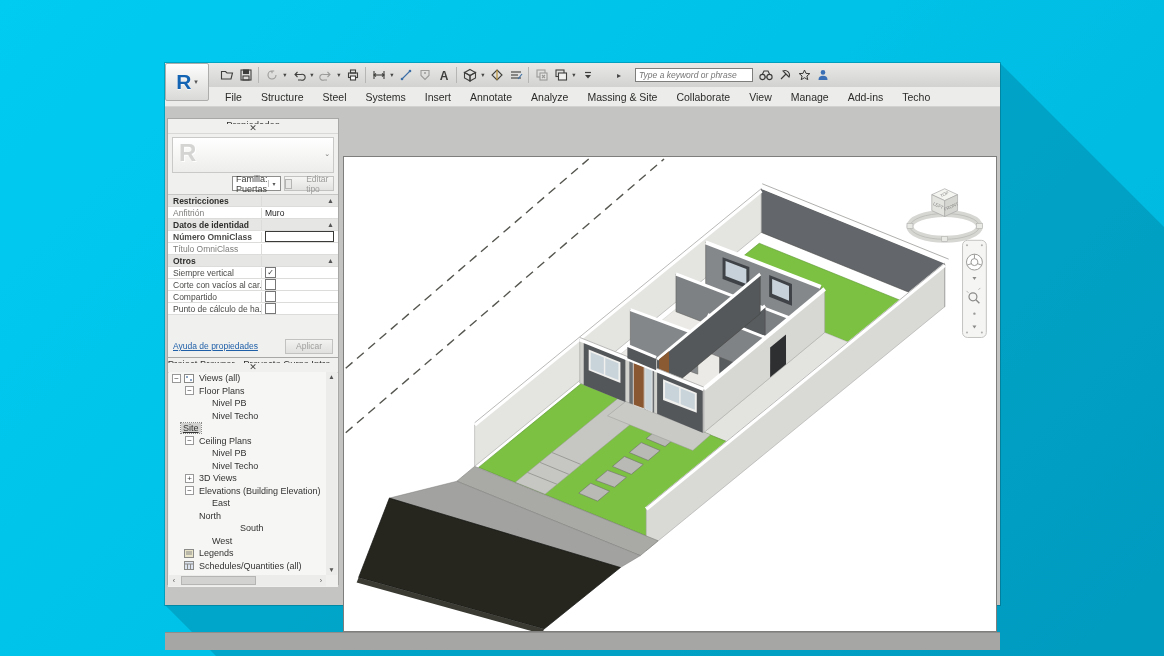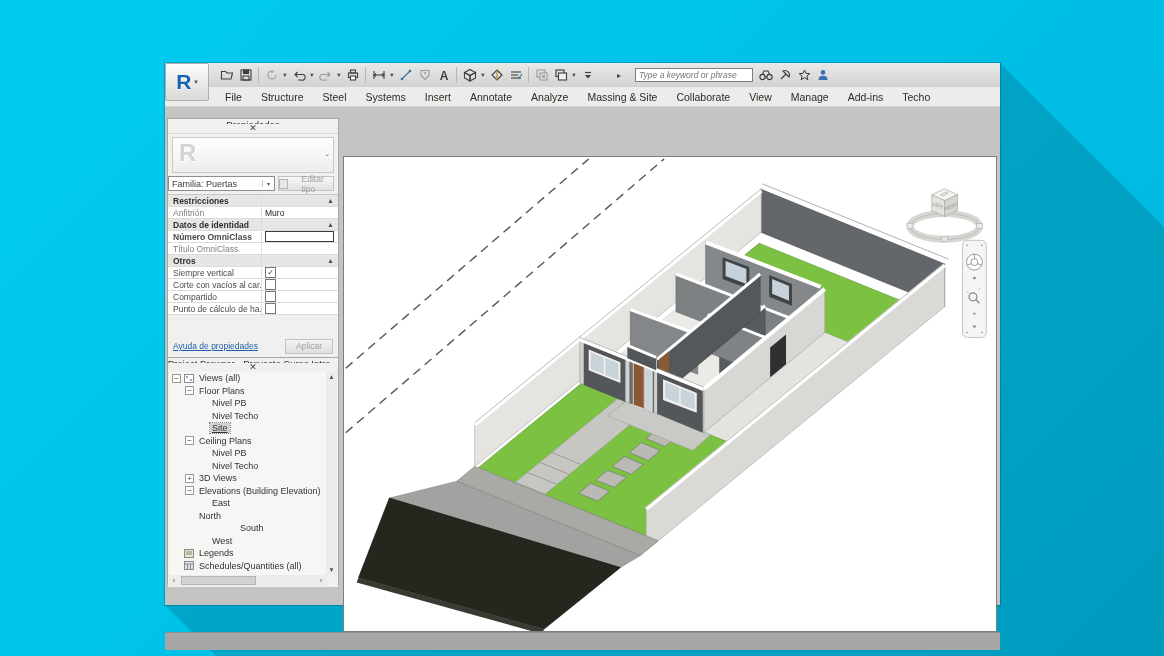--- a/index.html
+++ b/index.html
@@ -46,21 +46,21 @@
     background:#f0f0ee;border:1px solid #a8a8a6;box-sizing:border-box;font-size:9.5px;color:#3c3c3a;}
   .phead{height:14px;display:flex;align-items:center;justify-content:space-between;
     padding:0 4px;background:#f0f0ee;border-bottom:1px solid #d8d8d6;flex-direction:column;}
   .phead .ttl{font-size:9.5px;color:#333;overflow:hidden;white-space:nowrap;}
   .xbtn{font-size:9px;color:#444;line-height:9px;}
   .preview{margin:3px 4px;height:34px;background:linear-gradient(#ffffff,#ededeb);
     border:1px solid #c9c9c7;position:relative;}
   .preview .ghostR{position:absolute;left:6px;top:1px;font-size:24px;font-weight:bold;color:#d4d4d2;
     text-shadow:1px 1px 0 #fff;}
   .preview .pcaret{position:absolute;right:3px;top:12px;font-size:7px;color:#777;}
-  .selrow{display:flex;margin:2px 4px 3px 0;height:15px;}
+  .selrow{display:flex;margin:2px 4px 3px 16px;height:15px;padding-left:48px;}
   .combo{flex:1;background:#fff;border:1px solid #8e8e8c;display:flex;align-items:center;
     font-size:9px;padding-left:3px;position:relative;}
   .combo .cv{flex:1;}
   .combo .chev{width:11px;border-left:1px solid #c6c6c4;text-align:center;font-size:6px;color:#555;}
   .edittype{width:54px;margin-left:3px;background:linear-gradient(#f6f6f4,#e2e2e0);
     border:1px solid #c2c2c0;color:#9c9c9a;font-size:8.5px;display:flex;align-items:center;justify-content:center;gap:14px;}
   .etico{width:8px;height:8px;border:1px solid #b5b5b3;background:#e8e8e6;display:inline-block;}
   .grid{border-top:1px solid #c6c6c4;}
   .grow{display:flex;height:11px;border-bottom:1px solid #dcdcda;align-items:center;background:#fff;}
   .grow.sec{background:#e6e6e4;font-weight:bold;}
@@ -371,21 +371,21 @@
               <span class="tlabel">Floor Plans</span>
             </div>
             <div class="trow" style="padding-left: 29px;">
               <span class="texp none"></span>
               <span class="tlabel">Nivel PB</span>
             </div>
             <div class="trow" style="padding-left: 29px;">
               <span class="texp none"></span>
               <span class="tlabel">Nivel Techo</span>
             </div>
-            <div class="trow" style="padding-left: 29px; text-decoration: underline;">
+            <div class="trow" style=" text-decoration: underline;">
               <span class="texp none"></span>
               <span class="tlabel sel">Site</span>
             </div>
             <div class="trow" style="padding-left: 16px;">
               <span class="texp">−</span>
               <span class="tlabel">Ceiling Plans</span>
             </div>
             <div class="trow" style="padding-left: 29px;">
               <span class="texp none"></span>
               <span class="tlabel">Nivel PB</span>

